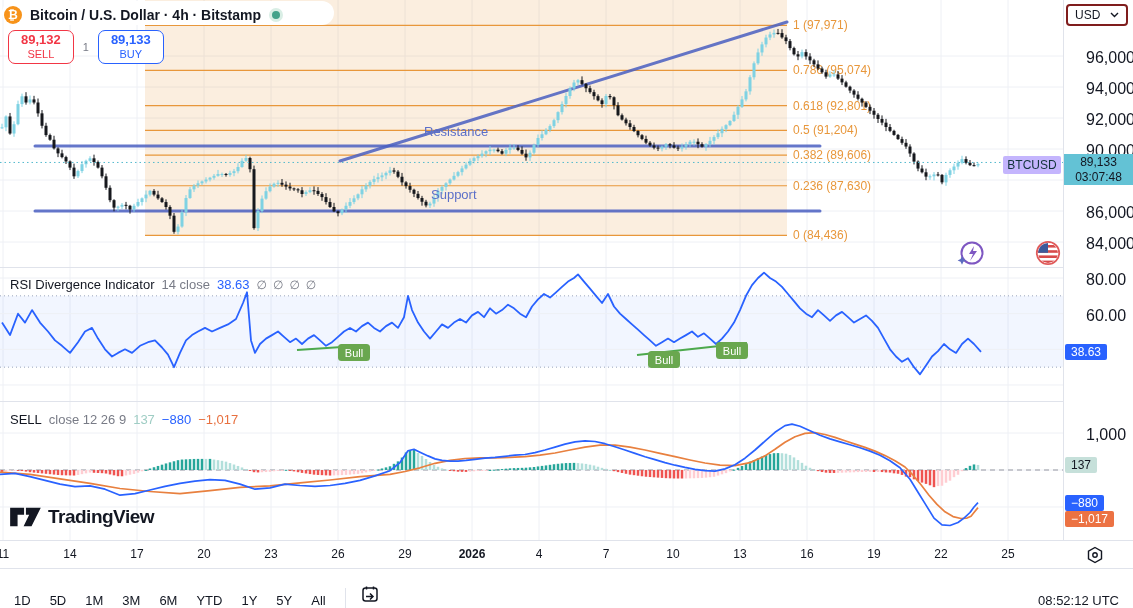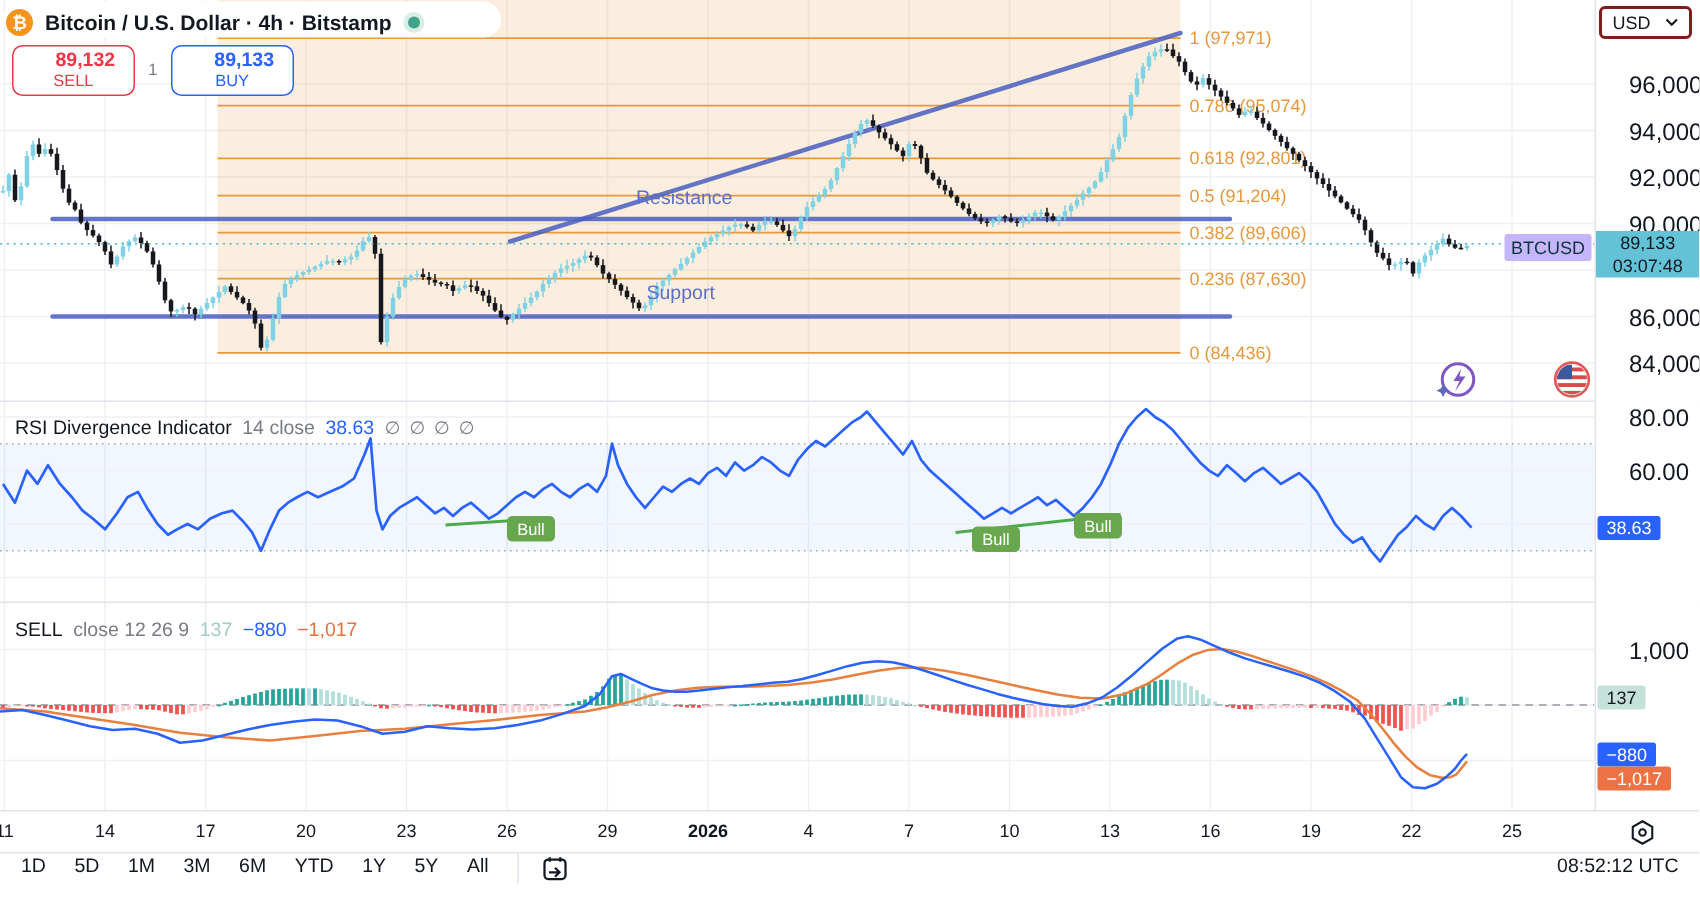--- a/index.html
+++ b/index.html
@@ -14,33 +14,33 @@
   #legend-bg { position:absolute; left:2px; top:1px; width:332px; height:24px; background:#fff; border-radius:12px; z-index:4; }
   #legend .title { font-size:14px; font-weight:bold; color:#131722; }
   #legend .ohlc { font-size:13px; color:#131722; display:flex; gap:7px; }
   #legend .ohlc b { font-weight:normal; color:#131722; }
   #legend .ohlc span.v { color:#F23645; }
   #btc-ic { width:18px; height:18px; border-radius:50%; background:#F7931A; color:#fff; font-size:12px; font-weight:bold; display:flex; align-items:center; justify-content:center; }
   #live-dot { width:14px; height:14px; border-radius:50%; background:#d9eee5; display:flex; align-items:center; justify-content:center; }
   #live-dot i { width:8px; height:8px; border-radius:50%; background:#42a28a; }
   #trade { position:absolute; left:8px; top:30px; display:flex; align-items:center; gap:7px; z-index:5; }
   .tbox { background:#fff; border-radius:7px; padding:2px 12px; text-align:center; line-height:1.15; cursor:pointer; }
-  .tbox .p { font-size:13px; font-weight:bold;margin-left:16px; }
+  .tbox .p { font-size:13px; font-weight:bold; }
   .tbox .l { font-size:11px; }
   #sell { border:1.5px solid #F23645; color:#F23645; }
   #buy  { border:1.5px solid #2962FF; color:#2962FF; }
   #spread { font-size:11px; color:#787b86; background:#fff; padding:0 2px; border-radius:3px; }
   #usd-box { position:absolute; left:1066px; top:4px; width:62px; height:22px; border:2px solid #7f1d1d; border-radius:4px; background:#fff; display:flex; align-items:center; justify-content:space-between; padding:0 7px; font-size:12px; color:#131722; cursor:pointer; z-index:6; }
   .ind-header { position:absolute; left:10px; display:flex; align-items:center; gap:7px; font-size:13px; color:#131722; z-index:5; }
   .ind-header .dim { color:#787b86; }
   .ind-header .slots { color:#787b86; font-size:12px; letter-spacing:6px; }
   #time-axis { position:absolute; left:0; top:540px; width:1133px; height:28px; border-top:1px solid #e0e3eb; background:#fff; }
   .t-tick { position:absolute; top:6px; transform:translateX(-50%); font-size:12px; color:#131722; }
   .t-tick.bold { font-weight:bold; }
-  #toolbar { position:absolute; left:0; top:568px; width:1133px; height:40px; border-top:1px solid #e0e3eb; background:#fff; display:flex; align-items:flex-start; padding:0 14px; }
+  #toolbar { position:absolute; left:0; top:568px; width:1133px; height:40px; border-top:1px solid #e0e3eb; background:#fff; display:flex; align-items:flex-end; padding:0 14px; }
   .rng { font-size:13px; color:#131722; margin-right:19px; cursor:pointer; background:none; border:none; font-family:inherit; }
   #tb-div { width:1px; height:20px; background:#e0e3eb; margin-right:14px; }
   #clock { margin-left:auto; font-size:13px; color:#131722; }
   #tv-logo { position:absolute; left:8px; top:504px; display:flex; align-items:center; gap:6px; z-index:5; cursor:pointer; }
   #tv-logo .txt { font-size:19px; font-weight:bold; color:#131722; letter-spacing:-0.5px; }
   .corner-ic { position:absolute; z-index:5; cursor:pointer; }
   #hex-ic { position:absolute; left:1086px; top:5px; cursor:pointer; }
   #cal-ic { cursor:pointer; margin-right:10px; }
 </style>
 </head>
@@ -974,20 +974,27 @@
         <rect x="2" y="3" width="22" height="20" fill="#fff"></rect>
         <rect x="2" y="5" width="22" height="2.6" fill="#d84b4b"></rect>
         <rect x="2" y="10.2" width="22" height="2.6" fill="#d84b4b"></rect>
         <rect x="2" y="15.4" width="22" height="2.6" fill="#d84b4b"></rect>
         <rect x="2" y="20.6" width="22" height="2.6" fill="#d84b4b"></rect>
         <rect x="2" y="3" width="11" height="9.8" fill="#3c5a9b"></rect>
       </g>
     </svg>
   </div>
 
+  <div id="tv-logo">
+    <svg width="34" height="26" viewBox="0 0 36 28">
+      <path d="M2 4 H17 V11.5 H10 V24 H2 Z" fill="#131722"></path>
+      <path d="M19 4 H35 L25 24 H16.5 L22.5 11.5 H19 Z" fill="#131722"></path>
+    </svg>
+    <span class="txt">TradingView</span>
+  </div>
 
   <div id="time-axis">
     <div id="hex-ic">
       <svg width="18" height="18" viewBox="0 0 18 18">
         <path d="M9 1.5 L15.5 5.2 V12.8 L9 16.5 L2.5 12.8 V5.2 Z" fill="none" stroke="#131722" stroke-width="1.4"></path>
         <circle cx="9" cy="9" r="2.2" fill="none" stroke="#131722" stroke-width="1.4"></circle>
       </svg>
     </div>
   <div class="t-tick" style="left: 3px;">11</div>
       <div class="t-tick" style="left: 70px;">14</div>

